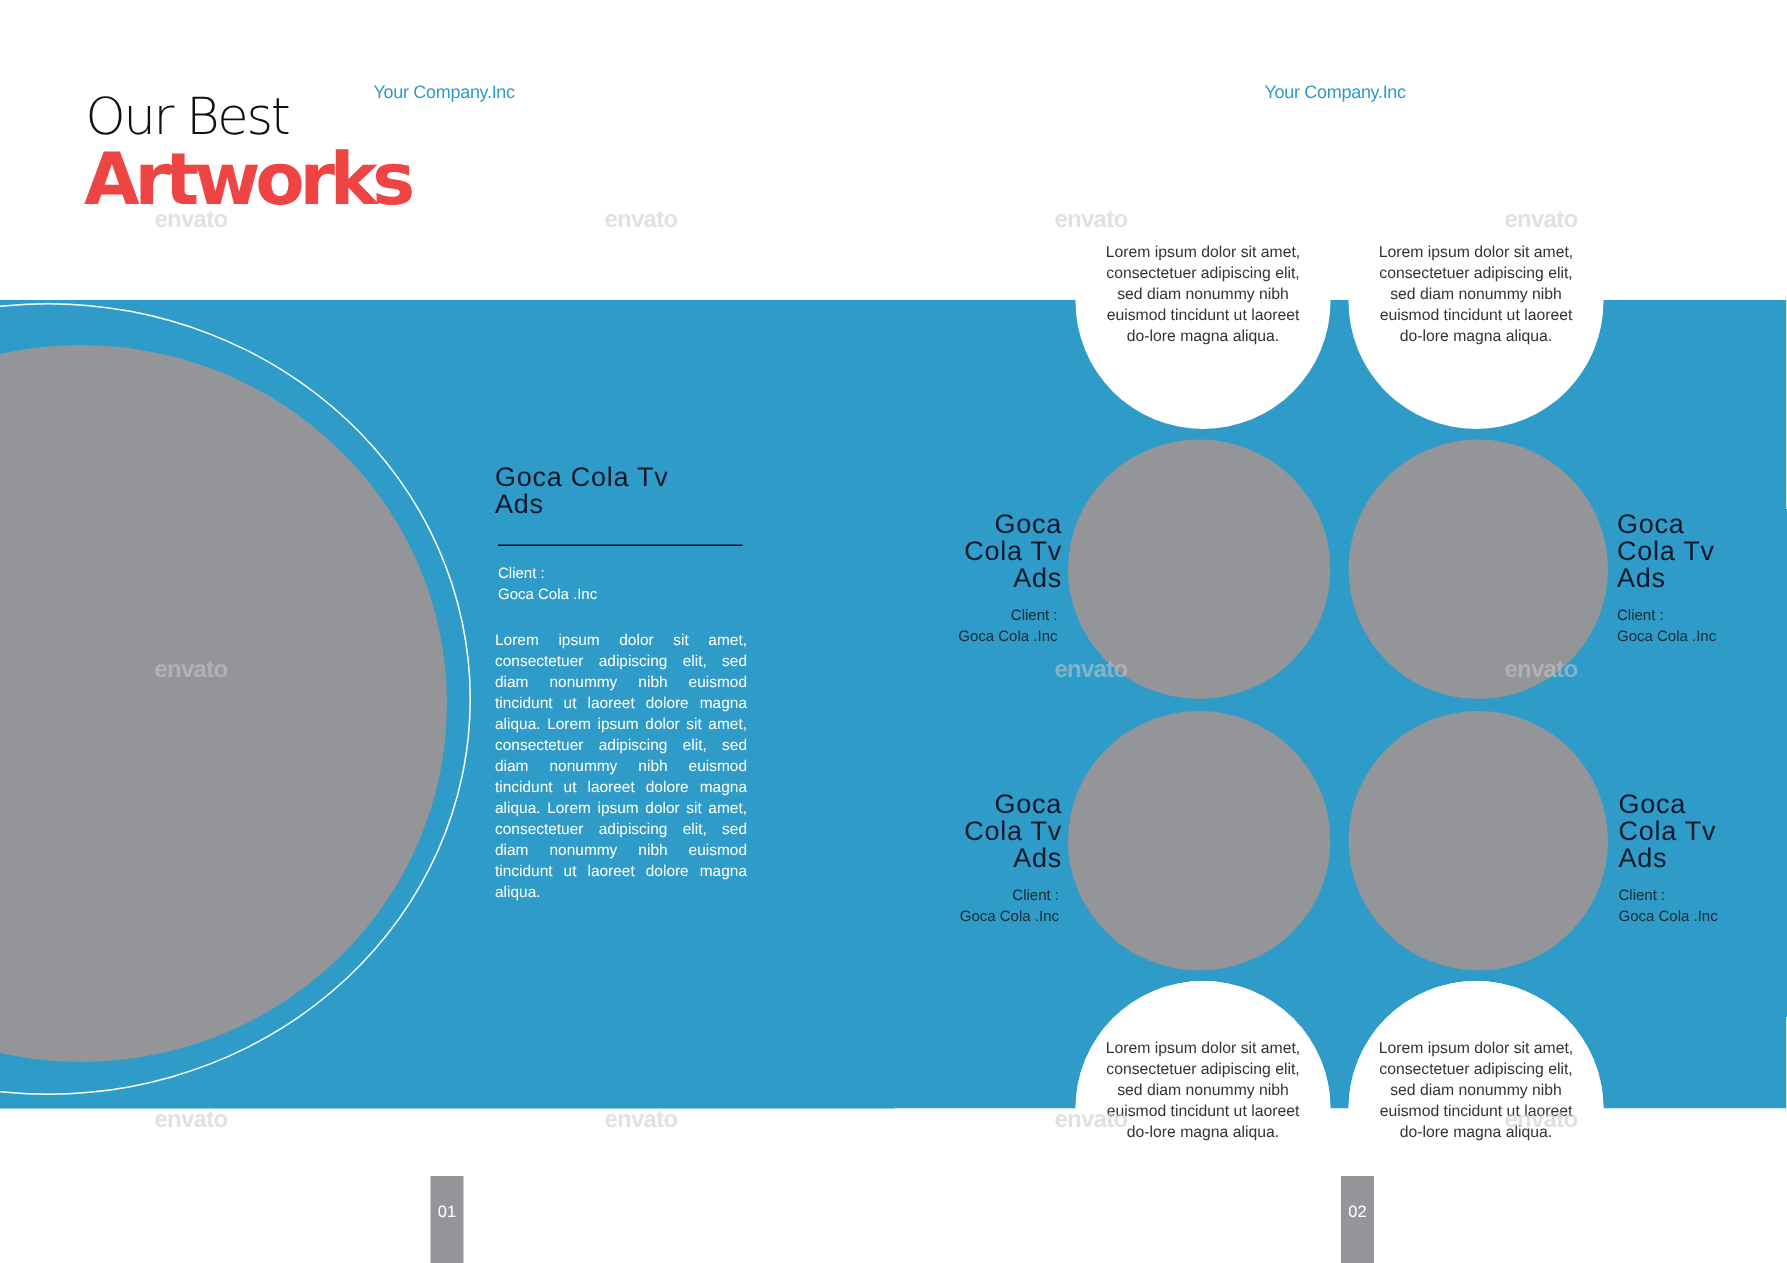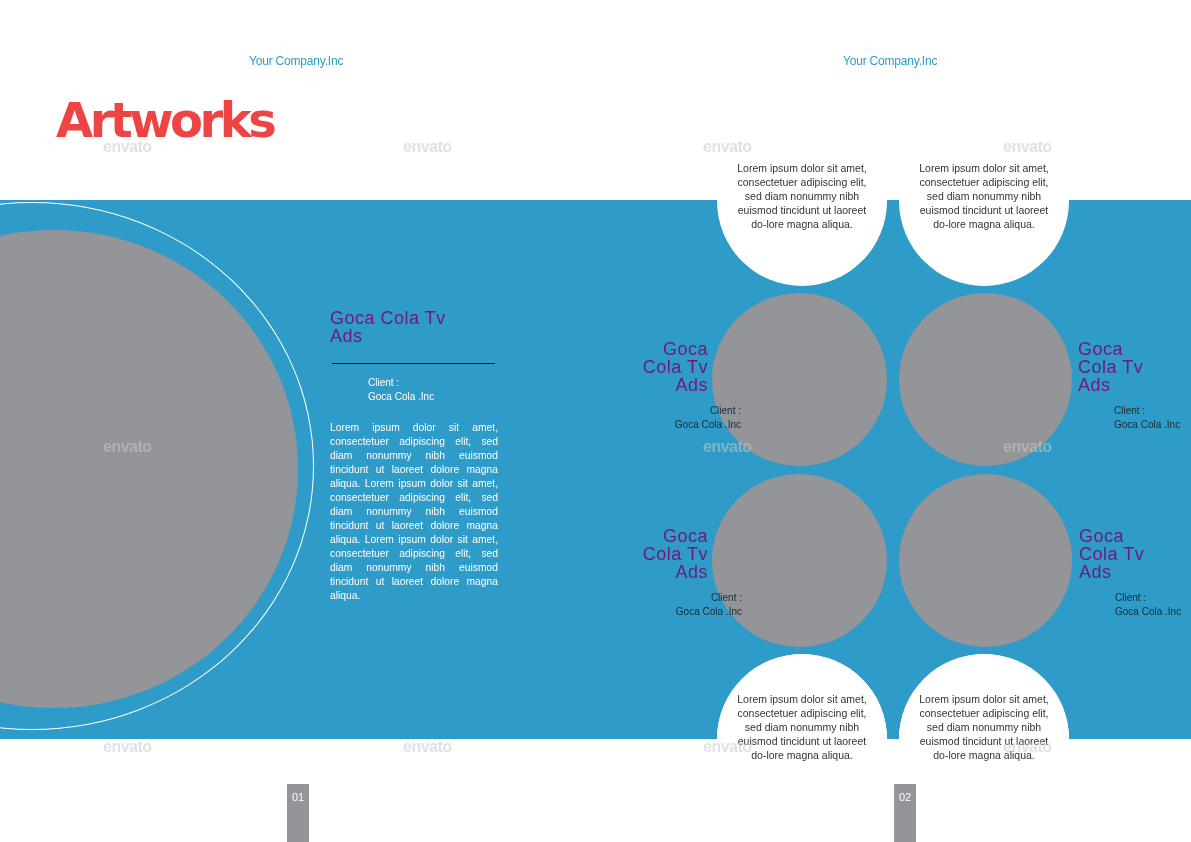--- a/index.html
+++ b/index.html
@@ -8,37 +8,38 @@
   .page-left { left:0; width:596px; }
   .page-right { left:596px; width:595px; }
   .band { position:absolute; top:200px; height:539px; background:#2e9bc8; }
   .page-left .band { left:0; width:596px; }
   .page-right .band { left:0; width:595px; }
   .company { position:absolute; top:38px; font-size:12px; color:#2e9bc8; letter-spacing:-0.2px;margin-top:16px; }
   .title-light { position:absolute; left:57px; top:58px; font-size:34px; font-weight:300; color:#111; letter-spacing:-1.5px; font-family:"DejaVu Sans", sans-serif; font-weight:200; }
   .title-bold { position:absolute; left:56px; top:92px; font-size:48px; font-weight:bold; color:#ef4444; letter-spacing:-3.5px; font-family:"DejaVu Sans", sans-serif; }
   .big-ring { position:absolute; left:-250px; top:202px; width:562px; height:526px; border:1.5px solid #fff; border-radius:50%; }
   .big-circle { position:absolute; left:-190px; top:230px; width:488px; height:478px; background:#939598; border-radius:50%; }
-  .ad-title { position:absolute; color:#701a75; font-size:18px; line-height:18px; letter-spacing:0.5px; font-weight:300; }
+  .ad-title { position:absolute; color:#0f172a; font-size:18px; line-height:18px; letter-spacing:0.5px; font-weight:300; }
   .rule { position:absolute; left:332px; top:363px; width:163px; height:1px; background:#111; }
-  .client { position:absolute; font-size:10px; line-height:14px;margin-left:36px; }
+  .client { position:absolute; font-size:10px; line-height:14px; }
   .body-text { position:absolute; left:330px; top:421px; width:168px; font-size:10.3px; line-height:14px; color:#fff; text-align:justify; }
   .circle { position:absolute; border-radius:50%; }
   .gray { background:#939598; }
   .white { background:#fff; }
   .bubble-text { position:absolute; width:140px; font-size:10.5px; line-height:14px; color:#333; text-align:center; }
-  .pagenum { position:absolute; top:784px; width:22px; height:58px; background:#939598; color:#fff; font-size:11px; text-align:center; padding-top:7px; box-sizing:border-box; }
+  .pagenum { position:absolute; top:784px; width:22px; height:58px; background:#939598; color:#fff; font-size:11px; text-align:center; padding-top:18px; box-sizing:border-box; }
   .wm { position:absolute; font-size:16px; color:rgba(200,200,200,0.55); font-weight:bold; letter-spacing:-0.5px; }
 </style>
 </head>
 <body>
 
 <div class="page page-left">
   <div class="band"></div>
   <div class="company" style="left:249px;">Your Company.Inc</div>
+  <div class="title-light">Our Best</div>
   <div class="title-bold">Artworks</div>
 
   <div class="big-ring"></div>
   <div class="big-circle"></div>
 
   <div class="ad-title" style="left:330px; top:309px;">
     <div>Goca Cola Tv</div>
     <div>Ads</div>
   </div>
   <div class="rule"></div>

